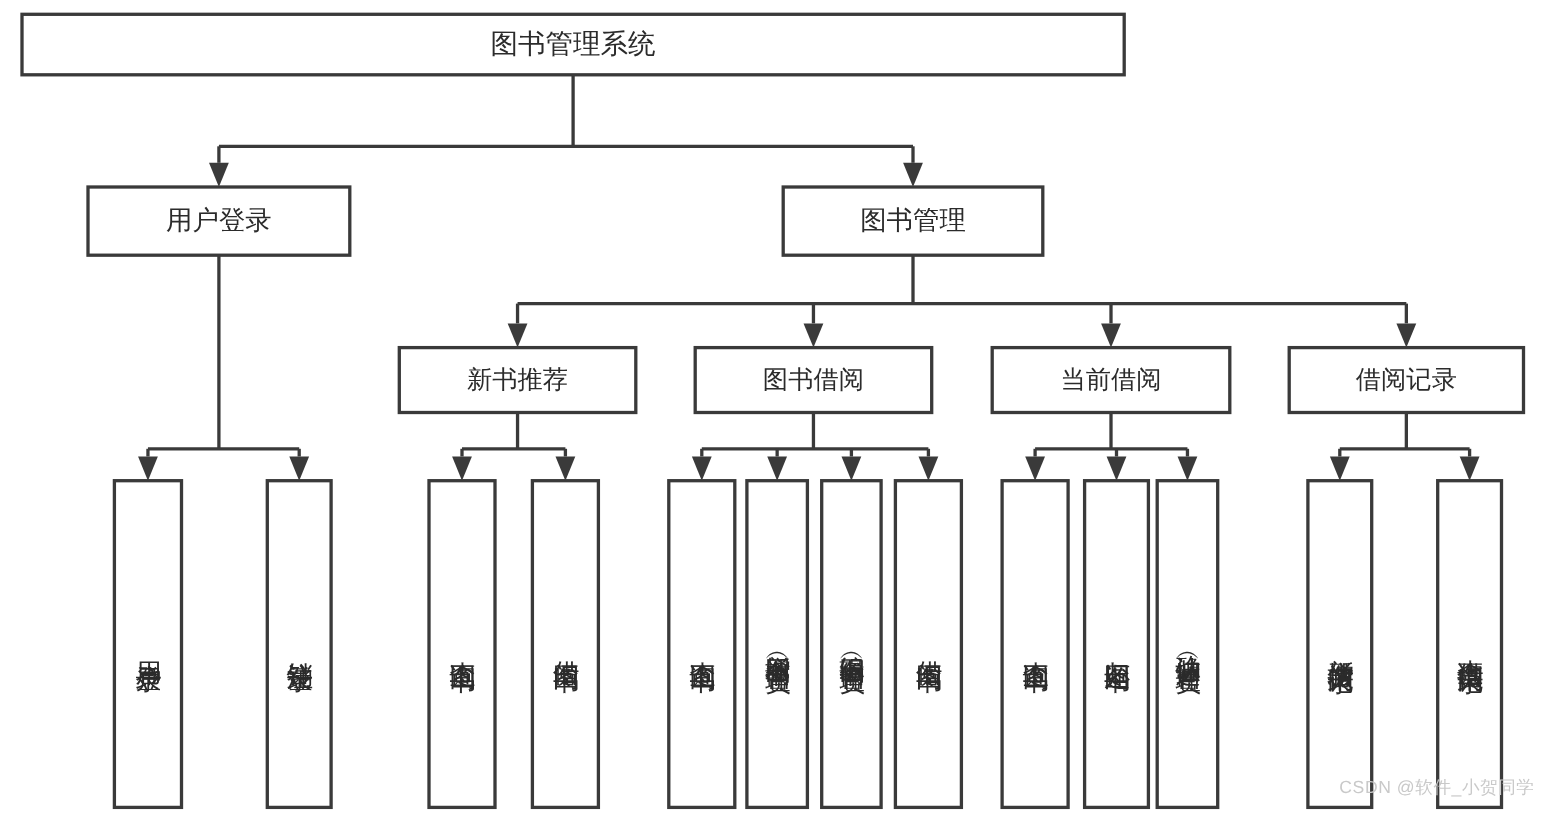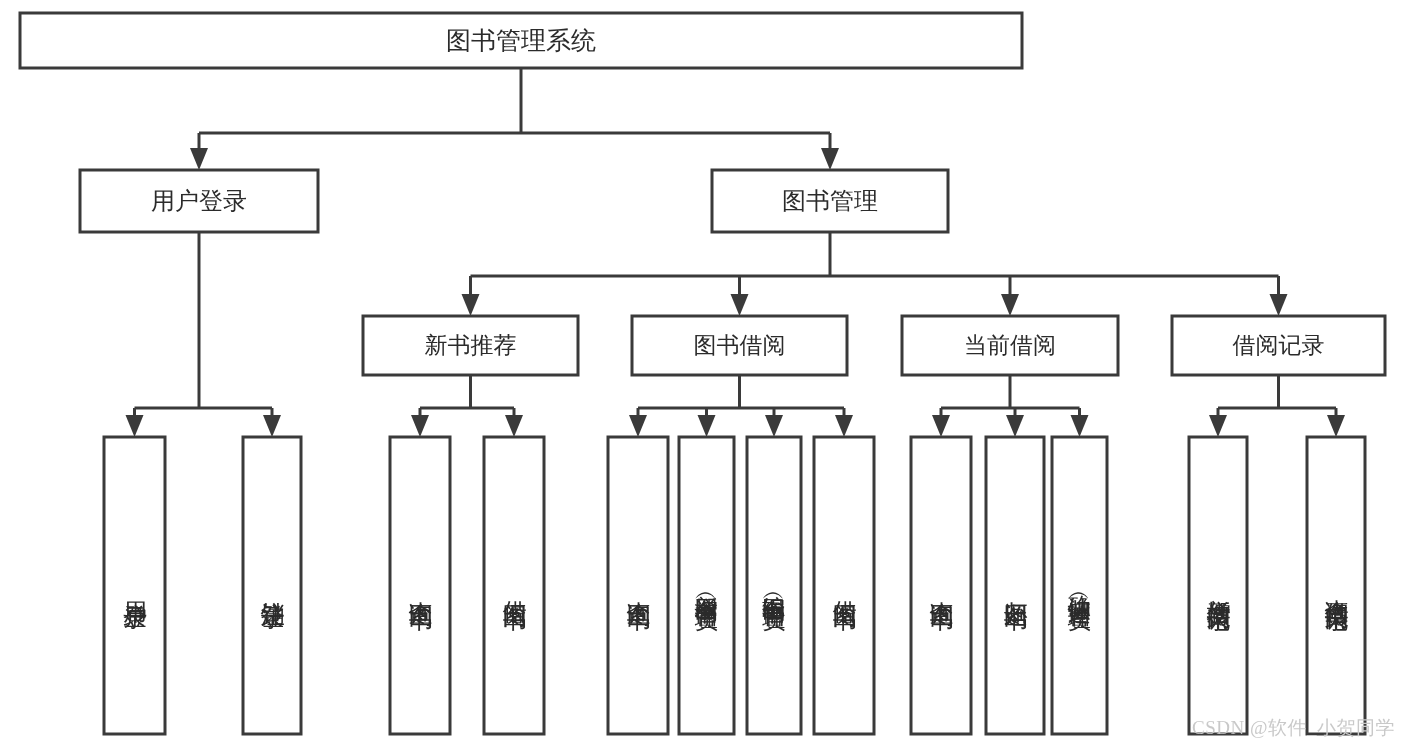--- a/index.html
+++ b/index.html
@@ -23,23 +23,23 @@
     font-size:24px;color:#2b2b2b;
     writing-mode:vertical-rl;text-orientation:upright;
     line-height:1.06;letter-spacing:2px;
     white-space:nowrap;
   }
   .leaf-fo-wrap{
     width:100%;height:100%;
     display:flex;align-items:center;justify-content:center;
   }
   .watermark{
-    position:absolute;right:10px;bottom:6px;
-    font-family:Liberation Serif, serif;
-    font-size:19px;color:#c9c9c9;letter-spacing:.5px;
+    position:absolute;right:10px;bottom:20px;
+    font-family:Liberation Sans, sans-serif;
+    font-size:16px;color:#c9c9c9;letter-spacing:.5px;
     user-select:none;pointer-events:none;white-space:nowrap;
   }
 </style>
 </head>
 <body>
 
 <svg id="canvas" viewBox="0 0 1405 747" xmlns="http://www.w3.org/2000/svg">
   <g id="connectors-layer">
       <line x1="521" y1="68" x2="521" y2="133" class="connector"></line>
       <line x1="199" y1="133" x2="830" y2="133" class="connector"></line>

